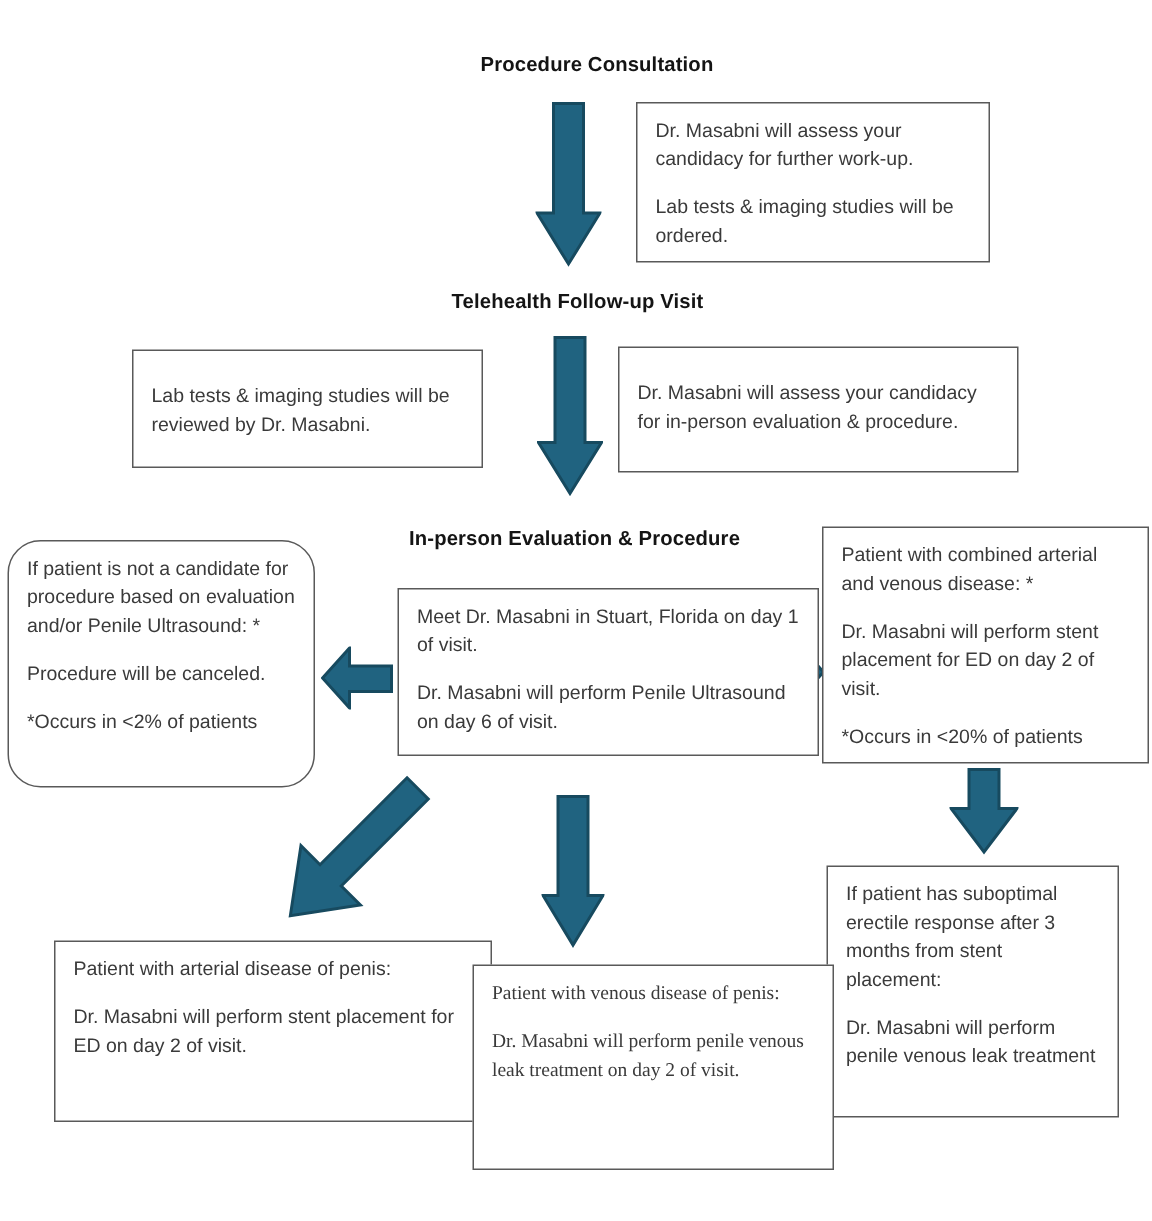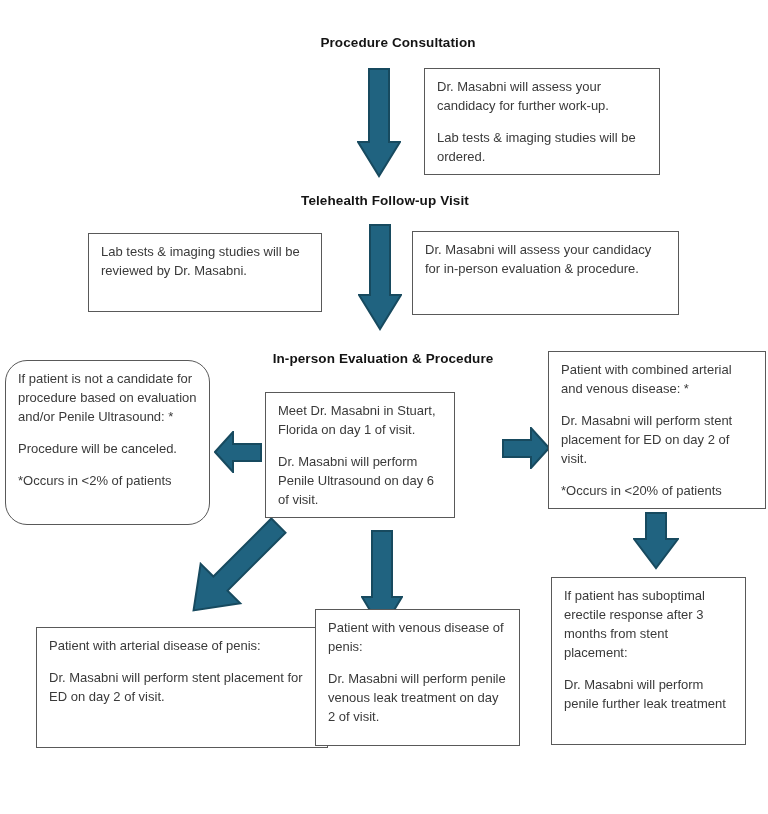--- a/index.html
+++ b/index.html
@@ -31,21 +31,21 @@
   .flow-box {
     position: absolute;
     border: 1px solid var(--box-border);
     background: var(--bg);
     padding: 8px 12px;
     font-size: 13px;
     line-height: 19px;
     color: var(--text-color);
   }
   .flow-box p { margin: 0 0 13px 0; }
-  .flow-box p:last-child { margin-bottom: 0; }
+  .flow-box p:last-child { margin-bottom: 0; margin-top: 12px; }
   .arrow { position: absolute; display: block; }
   .arrow polygon {
     fill: var(--arrow-fill);
     stroke: var(--arrow-stroke);
     stroke-width: 2;
     stroke-linejoin: miter;
   }
 </style>
 </head>
 <body>
@@ -96,39 +96,39 @@
   <div class="flow-box" style="left:412px; top:231px; width:267px; min-height:84px;">
       <p>Dr. Masabni will assess your candidacy for in-person evaluation &amp; procedure.</p>
     </div>
 
   <div class="flow-box" style="left:5px; top:360px; width:205px; min-height:165px;border-radius:22px;">
       <p>If patient is not a candidate for procedure based on evaluation and/or Penile Ultrasound: *</p>
       <p>Procedure will be canceled.</p>
       <p>*Occurs in &lt;2% of patients</p>
     </div>
 
-  <div class="flow-box" style="left:265px; top:392px; width:190px; min-height:112px;">
+  <div class="flow-box" style="left:265px; top:392px; width:281px; min-height:112px;">
       <p>Meet Dr. Masabni in Stuart, Florida on day 1 of visit.</p>
       <p>Dr. Masabni will perform Penile Ultrasound on day 6 of visit.</p>
     </div>
 
   <div class="flow-box" style="left:548px; top:351px; width:218px; min-height:157px;">
       <p>Patient with combined arterial and venous disease: *</p>
       <p>Dr. Masabni will perform stent placement for ED on day 2 of visit.</p>
       <p>*Occurs in &lt;20% of patients</p>
     </div>
 
   <div class="flow-box" style="left:551px; top:577px; width:195px; min-height:168px;">
       <p>If patient has suboptimal erectile response after 3 months from stent placement:</p>
-      <p>Dr. Masabni will perform penile further leak treatment</p>
+      <p>Dr. Masabni will perform penile venous leak treatment</p>
     </div>
 
   <div class="flow-box" style="left:36px; top:627px; width:292px; min-height:121px;">
       <p>Patient with arterial disease of penis:</p>
       <p>Dr. Masabni will perform stent placement for ED on day 2 of visit.</p>
     </div>
 
-  <div class="flow-box" style="left:315px; top:609px; width:205px; min-height:137px;">
+  <div class="flow-box" style="left:315px; top:643px; width:241px; min-height:137px;font-family:Liberation Serif, serif;">
       <p>Patient with venous disease of penis:</p>
       <p>Dr. Masabni will perform penile venous leak treatment on day 2 of visit.</p>
     </div>
 
 </div>
 
 </body></html>

